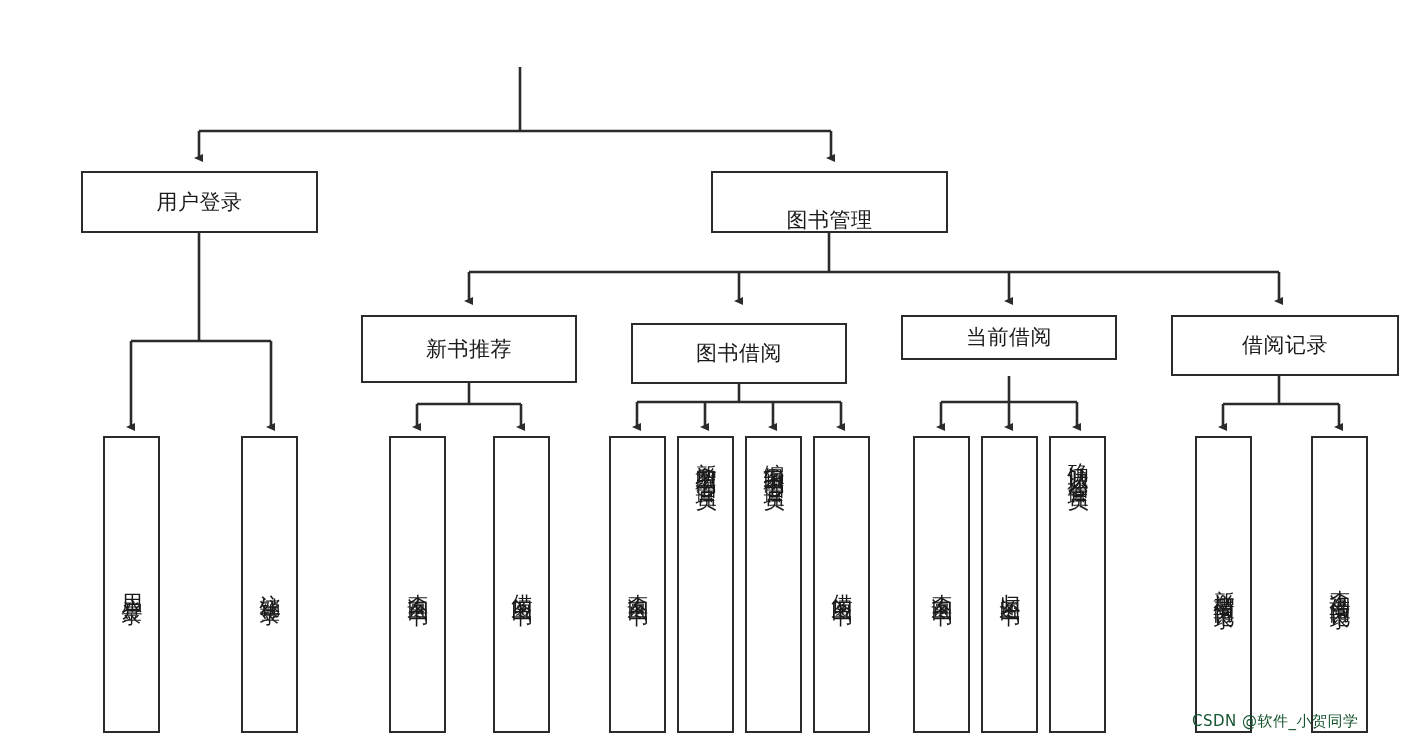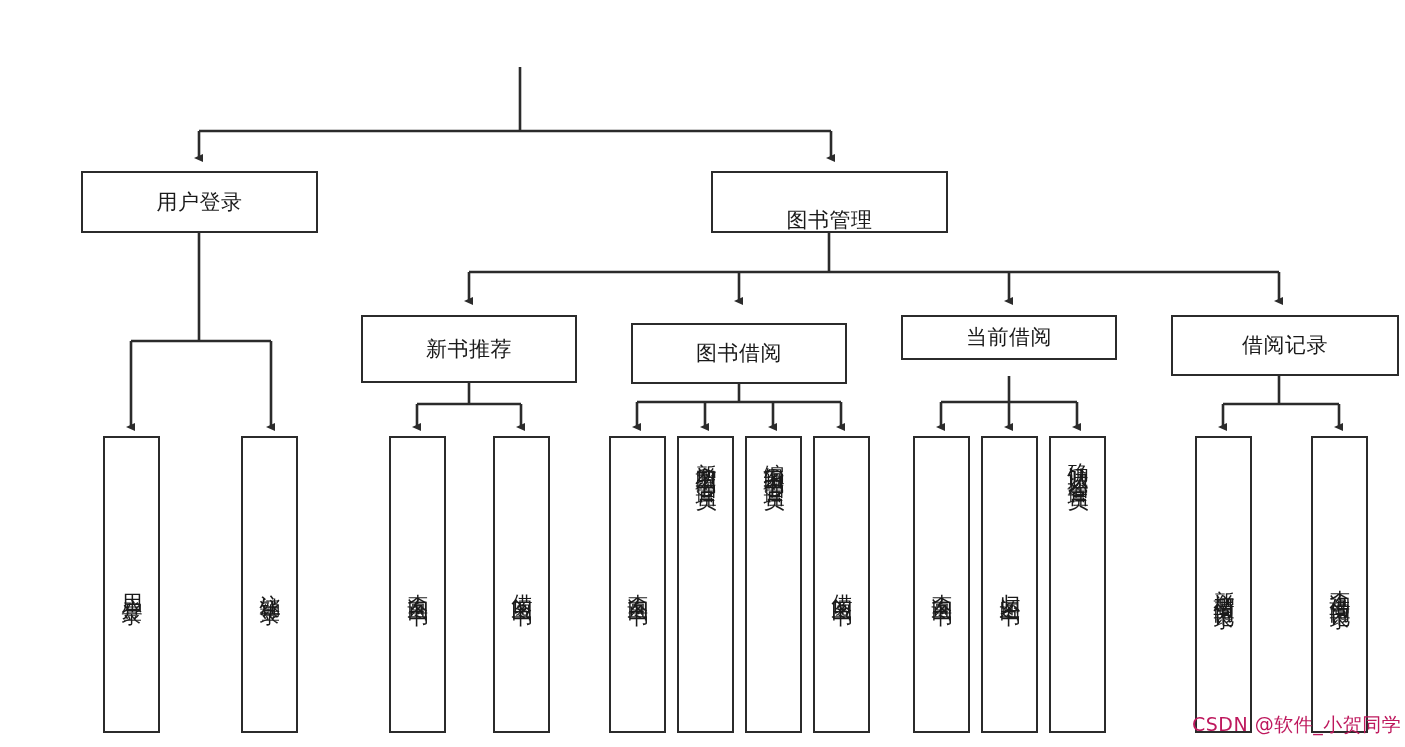--- a/index.html
+++ b/index.html
@@ -53,22 +53,22 @@
     line-height: 1;
   }
   .node-v.align-top {
     align-items: flex-start;
     padding-top: 8px;
   }
   .watermark {
     position: absolute;
     left: 1192px;
     top: 712px;
-    font-size: 19px;
-    color: #be185d;
+    font-size: 15px;
+    color: #14532d;
     white-space: nowrap;
     letter-spacing: 0.5px;
     text-align: center;
   }
 </style>
 </head>
 <body>
 
 <div id="diagram-root">
 

